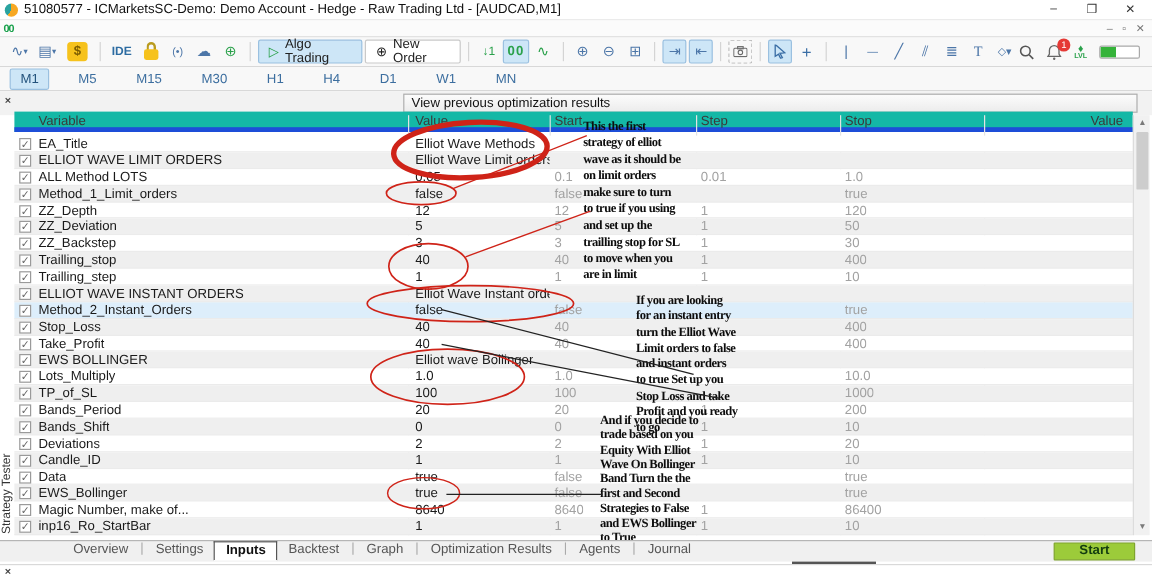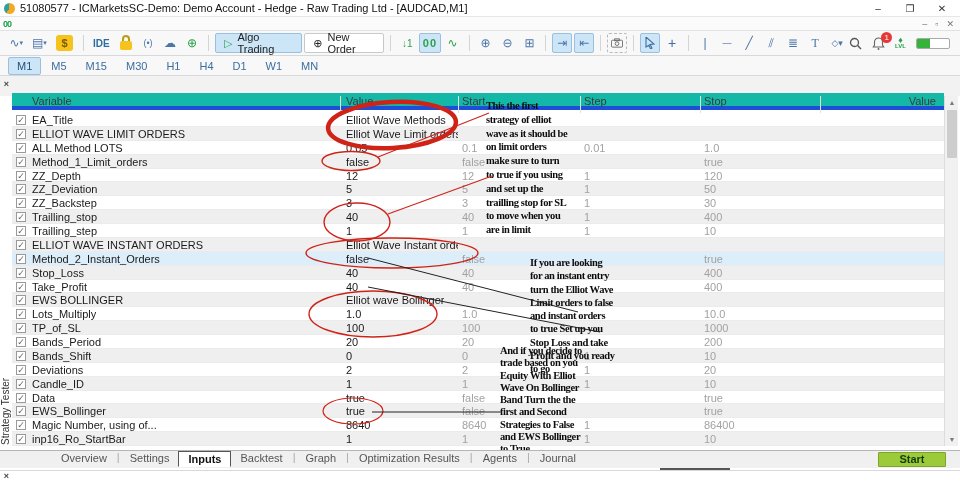--- a/index.html
+++ b/index.html
@@ -194,35 +194,38 @@
       <span class="badge">1</span>
     </span>
     <span class="lvl"><span class="fig">♦</span><br><span>LVL</span></span>
     <span class="pbar">
         <span class="fill" style="display:block"></span>
       </span>
   </span>
 </div>
 
 <div id="tfbar" class="abs">
-  <span style="display:flex;gap:1px">
+  <span style="display:flex;gap:15px">
 
   <span class="tf active">M1</span>
       <span class="tf">M5</span>
       <span class="tf">M15</span>
       <span class="tf">M30</span>
       <span class="tf">H1</span>
       <span class="tf">H4</span>
       <span class="tf">D1</span>
       <span class="tf">W1</span>
       <span class="tf">MN</span>
     </span>
 </div>
 
 <div id="selectrow" class="abs">
+  <div id="results-bar">
+    <span>View previous optimization results</span>
+  </div>
 </div>
 <span class="panelx" style="left:2px;top:80px">×</span>
 
 <div id="grid-header" class="abs">
   <span class="hcell" style="left:20px">Variable</span>
   <span class="hcell" style="left:334px">Value</span>
   <span class="hcell" style="left:450px">Start</span>
   <span class="hcell" style="left:572px">Step</span>
   <span class="hcell" style="left:692px">Stop</span>
   <span class="hcell" style="right:8px">Value</span>
@@ -429,21 +432,21 @@
       <span class="cb">✓</span>
       <span class="gcell c-var">EWS_Bollinger</span>
       <span class="gcell c-val">true</span>
       <span class="gcell c-start">false</span>
       <span class="gcell c-step"></span>
       <span class="gcell c-stop">true</span>
     </div>
 
     <div class="grow white">
       <span class="cb">✓</span>
-      <span class="gcell c-var">Magic Number, using of...</span>
+      <span class="gcell c-var">Magic Number, make of...</span>
       <span class="gcell c-val">8640</span>
       <span class="gcell c-start">8640</span>
       <span class="gcell c-step">1</span>
       <span class="gcell c-stop">86400</span>
     </div>
 
     <div class="grow gray">
       <span class="cb">✓</span>
       <span class="gcell c-var">inp16_Ro_StartBar</span>
       <span class="gcell c-val">1</span>
@@ -465,21 +468,21 @@
     <div>strategy of elliot</div>
     <div>wave as it should be</div>
     <div>on limit orders</div>
     <div>make sure to turn</div>
     <div>to true if you using</div>
     <div>and set up the</div>
     <div>trailling stop for SL</div>
     <div>to move when you</div>
     <div>are in limit</div>
   </div>
-<div id="note2" class="note abs" style="left:530px;top:256px">
+<div id="note2" class="note abs" style="left:530px;top:244px">
 
 <div>If you are looking</div>
     <div>for an instant entry</div>
     <div>turn the Elliot Wave</div>
     <div>Limit orders to false</div>
     <div>and instant orders</div>
     <div>to true Set up you</div>
     <div>Stop Loss and take</div>
     <div>Profit and you ready</div>
     <div>to go</div>

